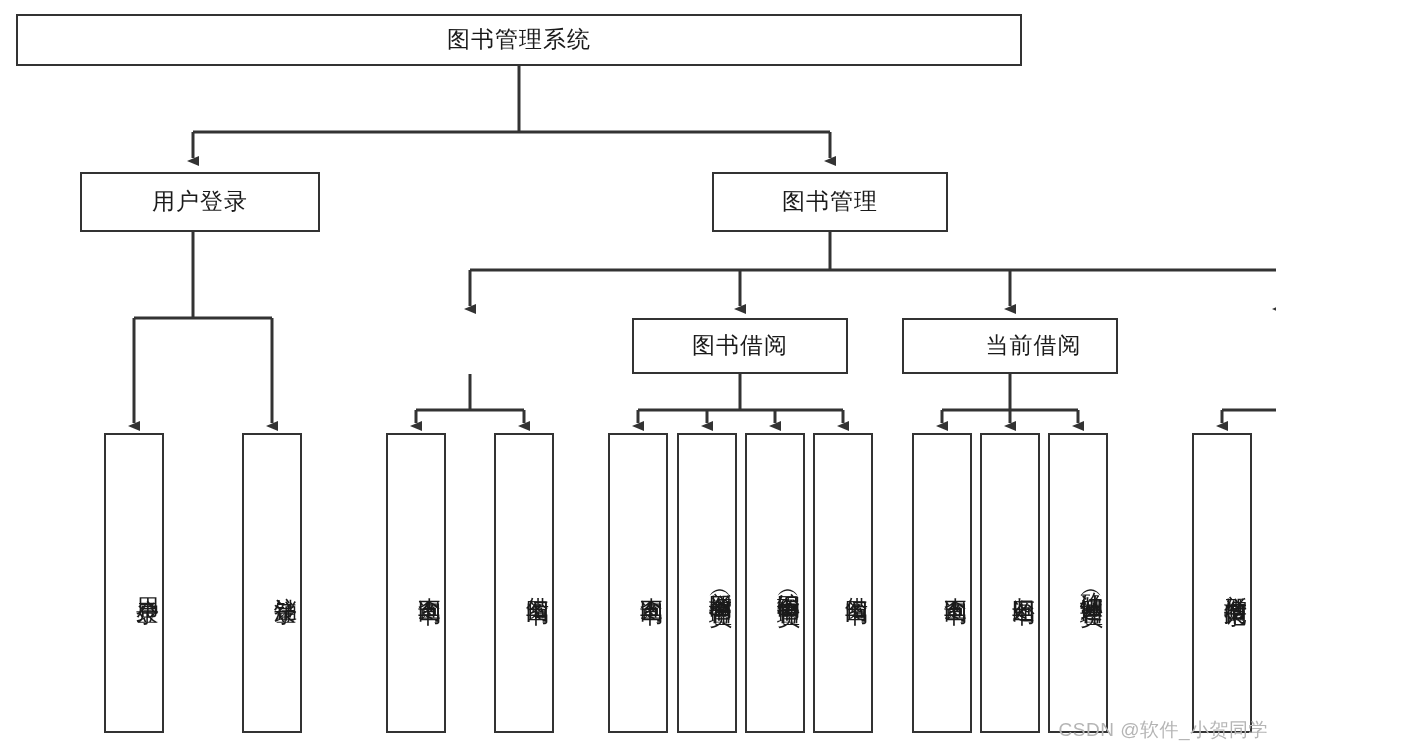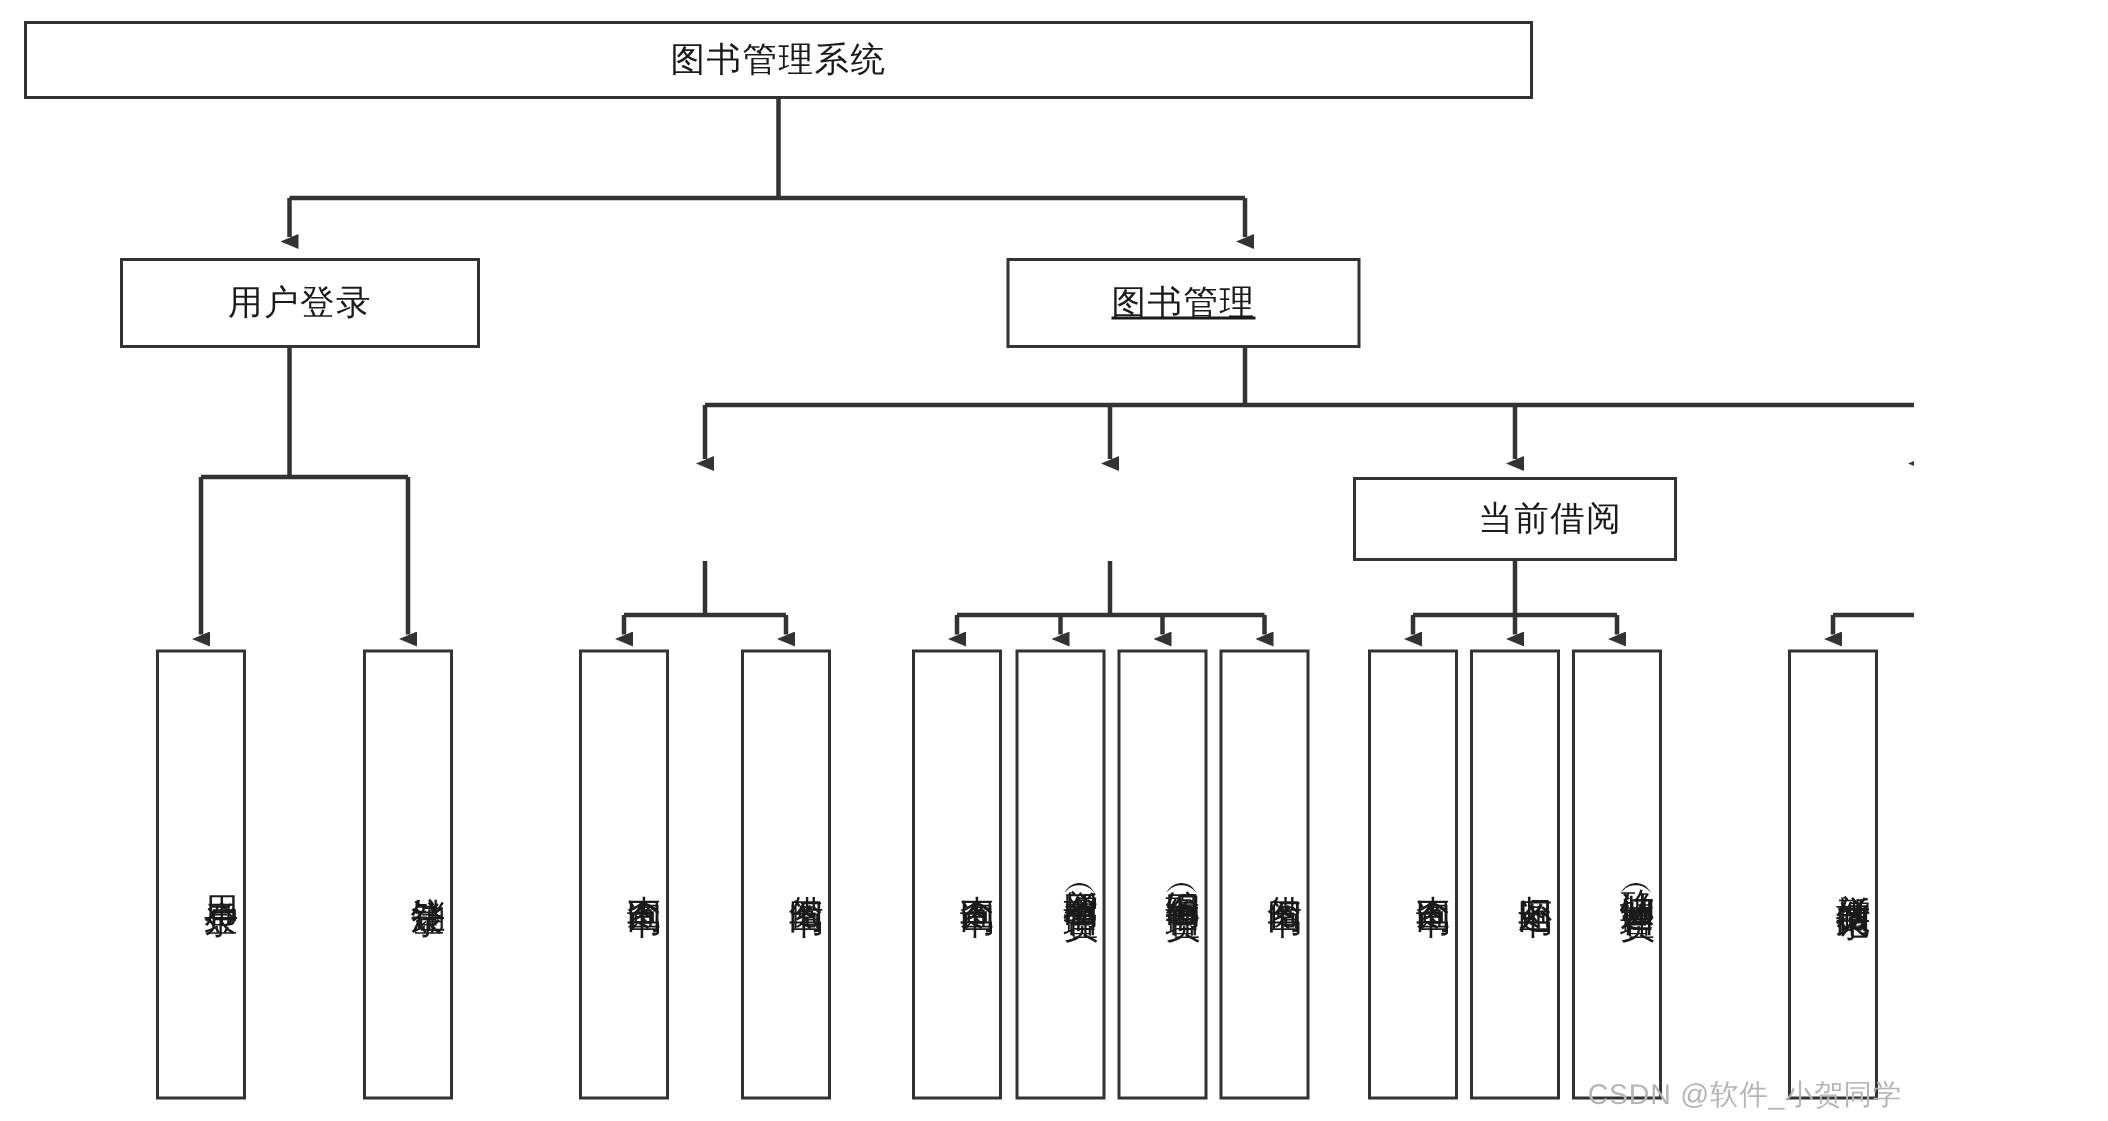--- a/index.html
+++ b/index.html
@@ -124,24 +124,27 @@
     </g>
   </svg>
 
   <div class="node horiz" style="left:16px; top:14px; width:1006px; height:52px;">
     <span>图书管理系统</span>
   </div>
 
   <div class="node horiz" style="left:80px; top:172px; width:240px; height:60px;">
     <span>用户登录</span>
   </div>
-  <div class="node horiz" style="left:671px; top:172px; width:236px; height:60px;text-decoration:underline;">
+  <div class="node horiz" style="left:712px; top:172px; width:236px; height:60px;">
     <span>图书管理</span>
   </div>
 
+  <div class="node horiz" style="left:632px; top:318px; width:216px; height:56px;">
+    <span>图书借阅</span>
+  </div>
   <div class="node horiz" style="left:902px; top:318px; width:216px; height:56px;padding-left:47px;">
     <span>当前借阅</span>
   </div>
 
   <div class="node vert" style="left:104px; top:433px; width:60px; height:300px;">
     <span class="vlabel">用户登录</span>
   </div>
   <div class="node vert" style="left:242px; top:433px; width:60px; height:300px;">
     <span class="vlabel">注销登录</span>
   </div>

